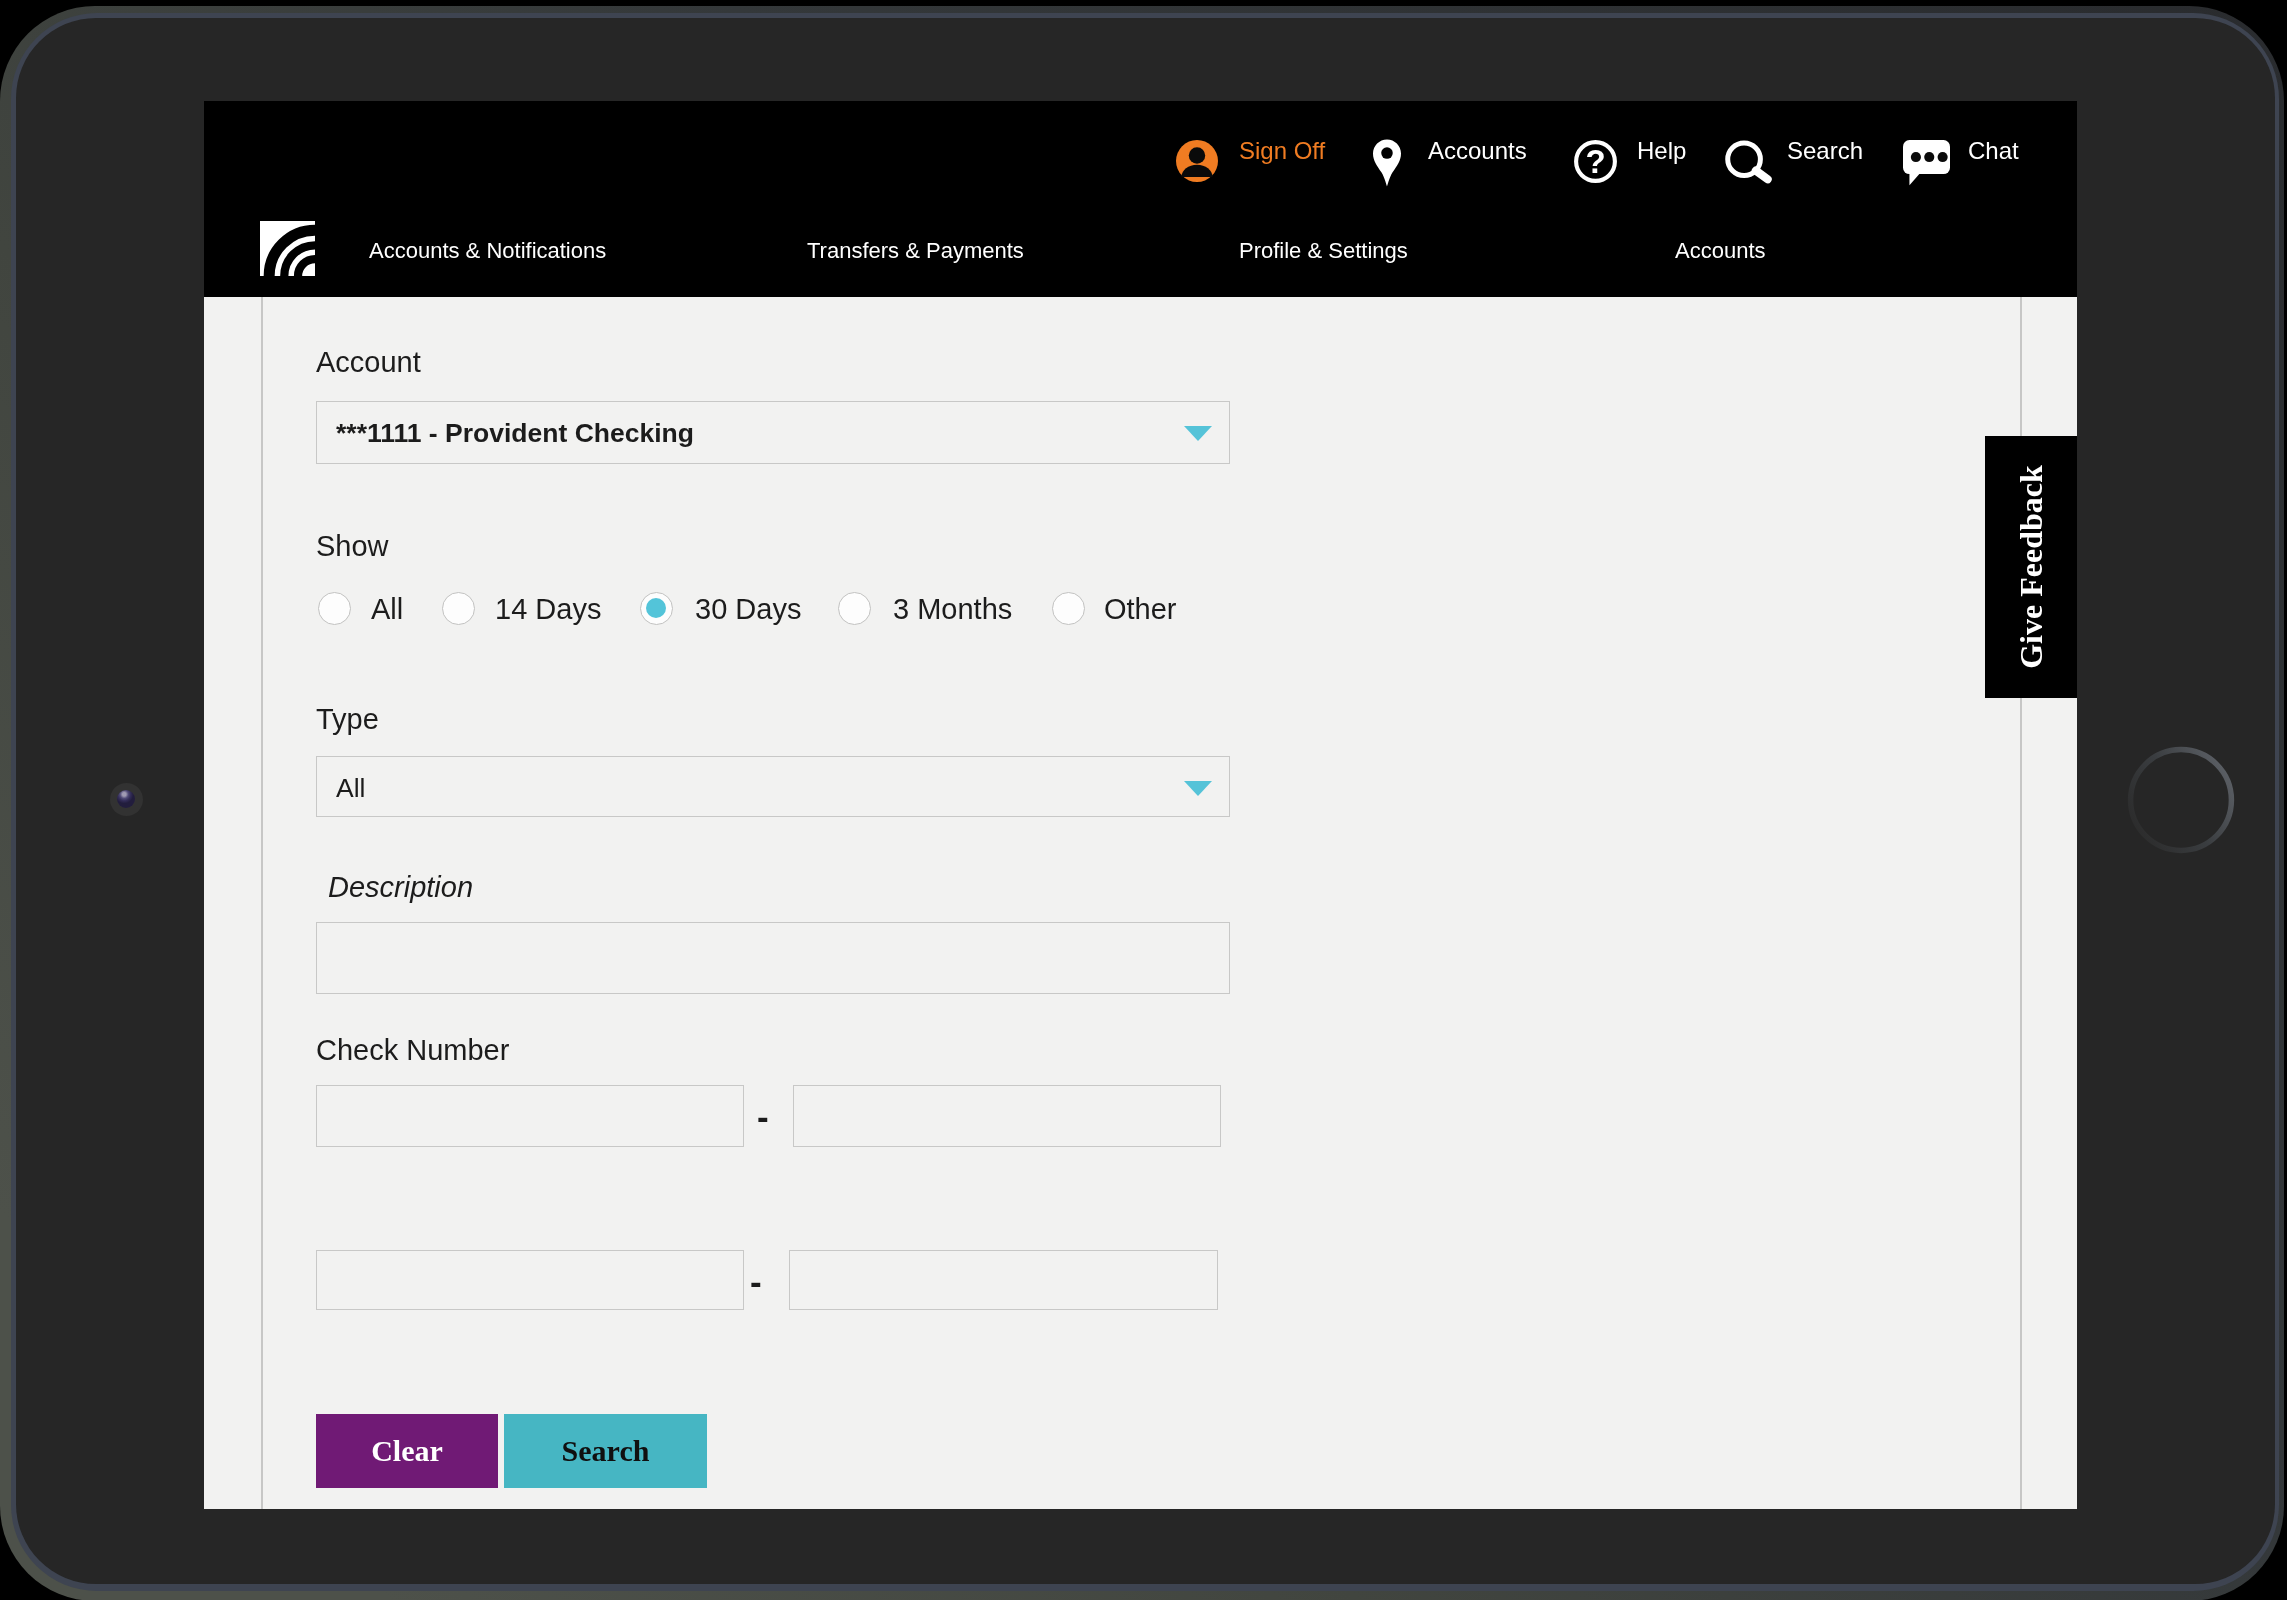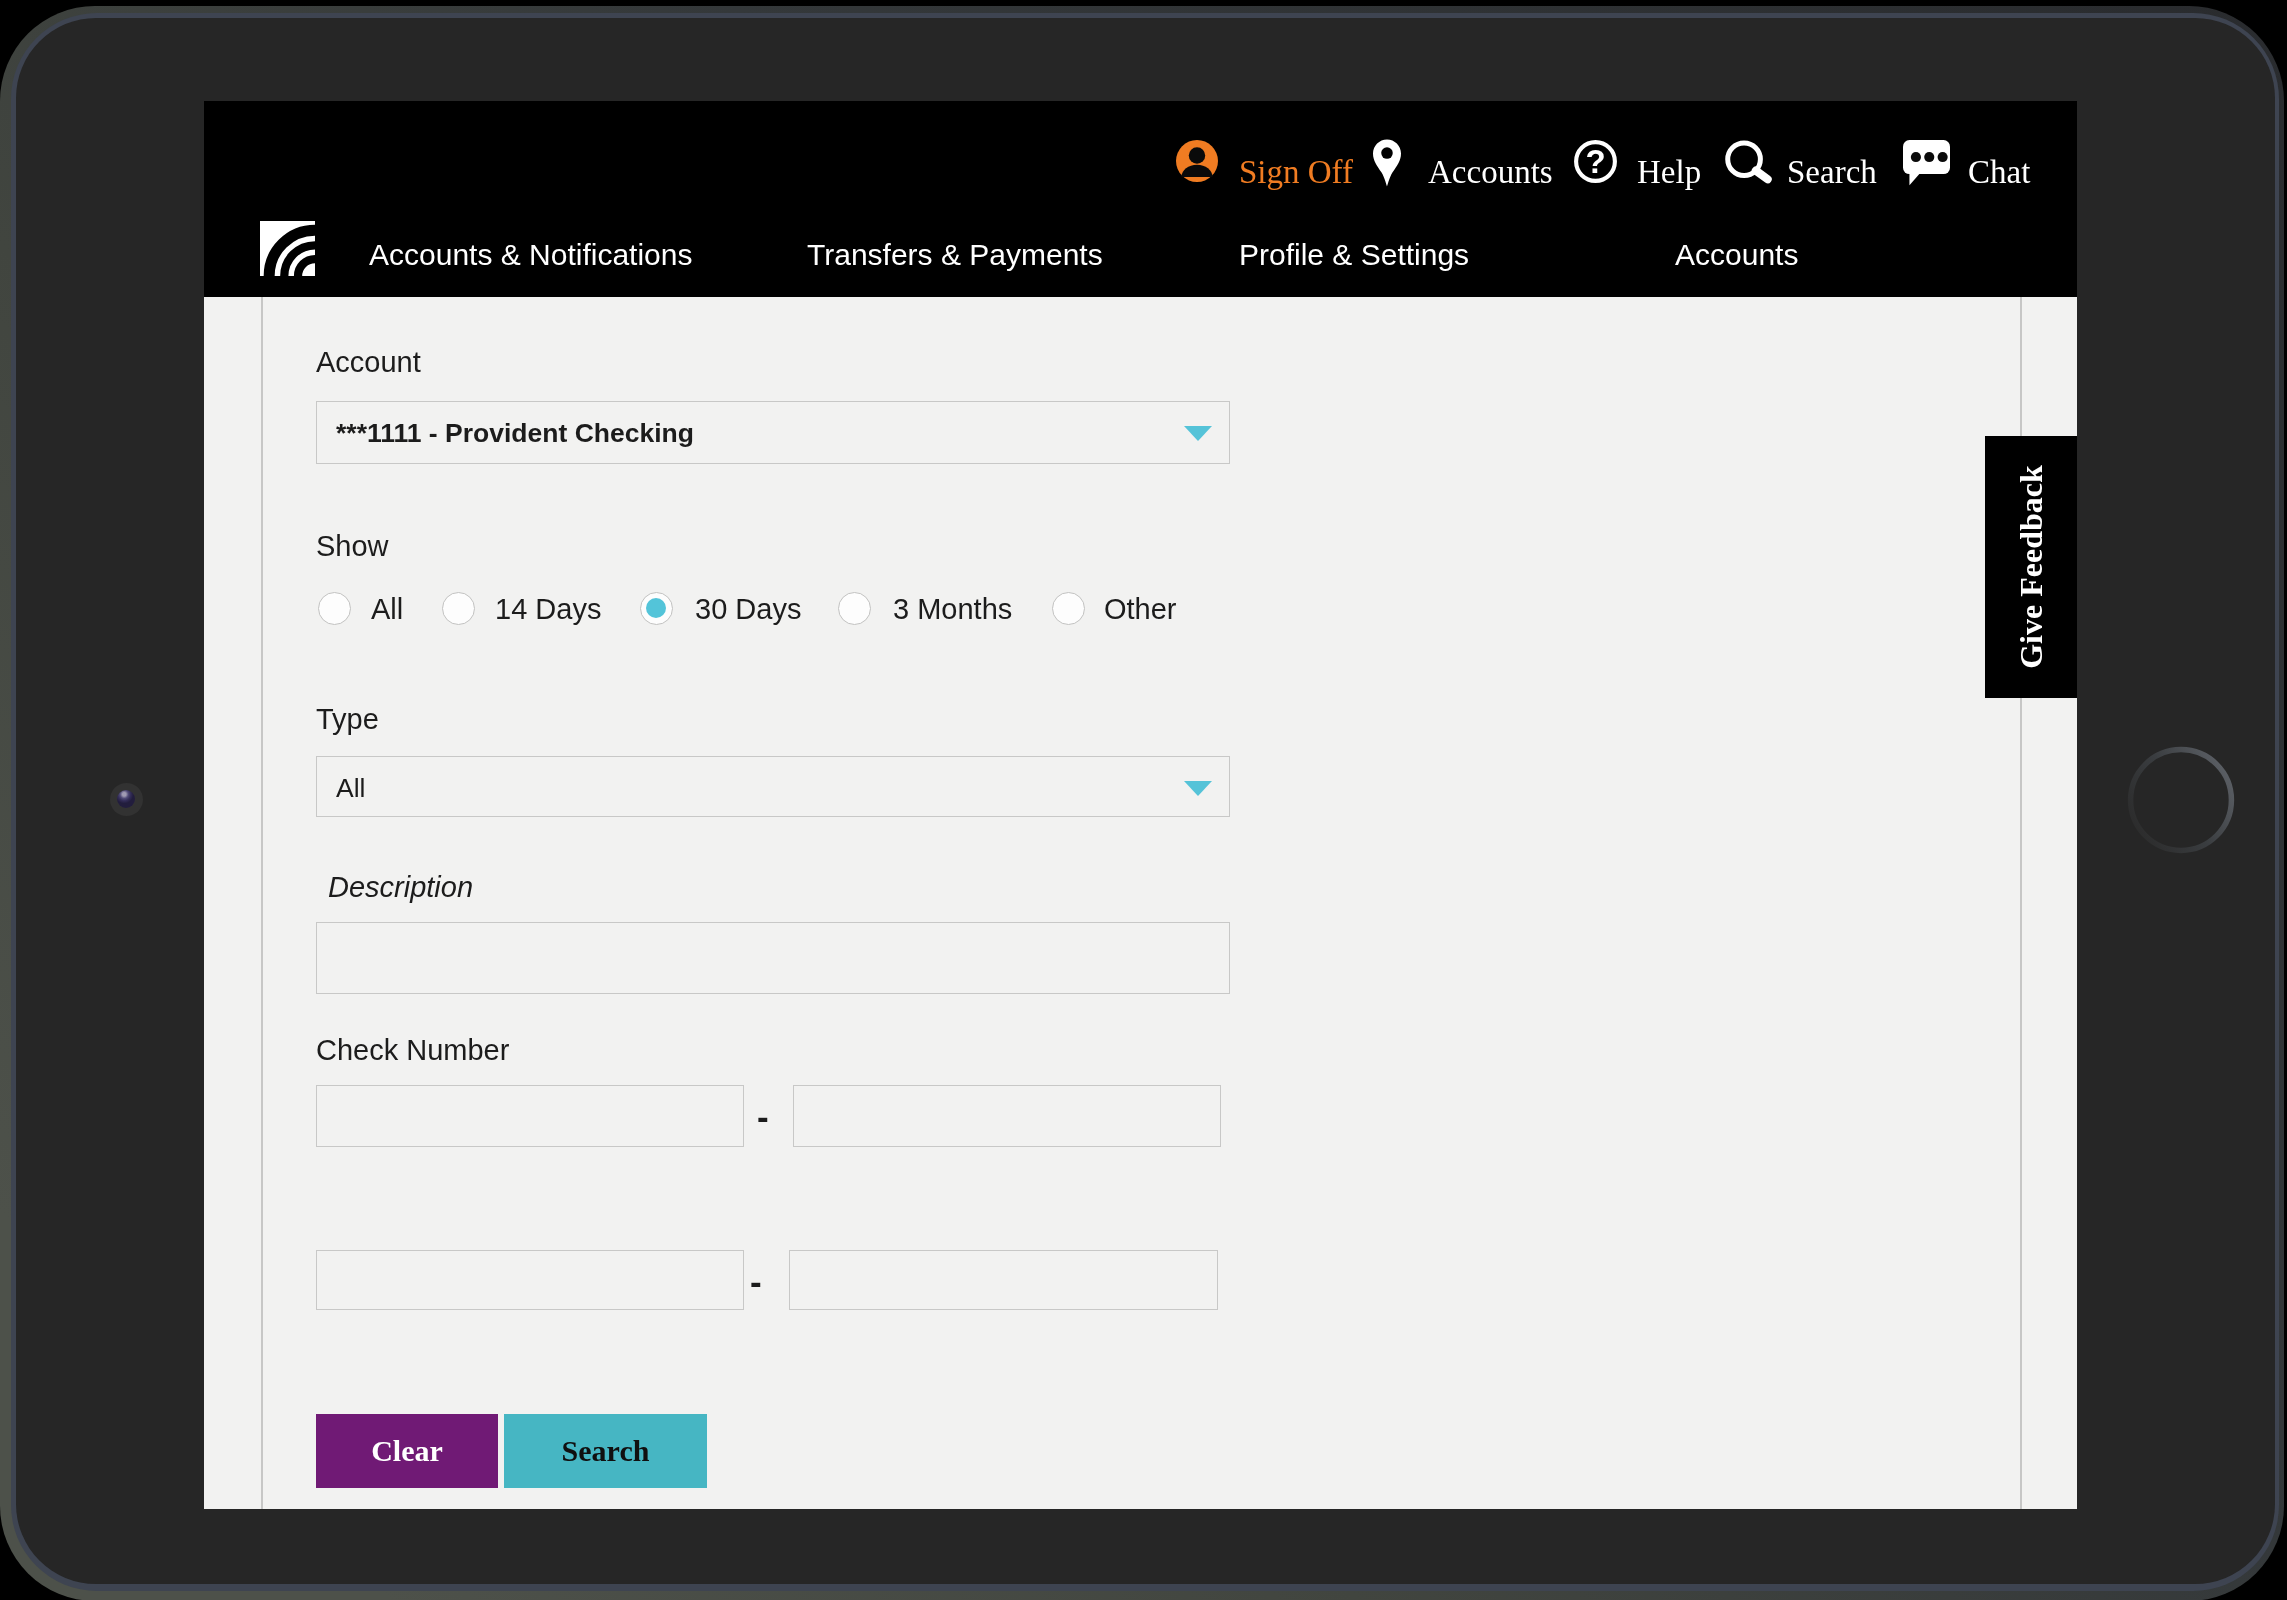--- a/index.html
+++ b/index.html
@@ -20,25 +20,25 @@
     background:#323232; }
   #lens { left:117px; top:790px; width:18.3px; height:18.3px; border-radius:50%;
     background:radial-gradient(circle at 40% 24%, #9f9ab2 0 1.8px, #514b78 4.1px, #332d58 6.4px, #221d3d 9.1px); }
 
   
   #screen { left:204px; top:101px; width:1873px; height:1408px; background:#f2f2f1; overflow:hidden; }
   #header { position:absolute; left:0; top:0; width:1873px; height:196px; background:#000; }
   .hairline { position:absolute; top:196px; width:1.8px; height:1212px; background:#c7c7c6; }
 
   
-  .t1 { position:absolute; top:53px; font-size:33px; color:#fff; white-space:nowrap;font-family:Liberation Serif, serif; }
+  .t1 { position:absolute; top:36px; font-size:24px; color:#fff; white-space:nowrap; }
   .orange { color:#f07c22; }
 
   
-  .t2 { position:absolute; top:137px; font-size:30px; color:#fff; white-space:nowrap; }
+  .t2 { position:absolute; top:137px; font-size:22px; color:#fff; white-space:nowrap; }
 
   
   .lbl { position:absolute; font-size:29px; color:#1c1c1c; white-space:nowrap; }
   .box { position:absolute; border:1.8px solid #c8c8c7; background:#f2f2f1; }
   .tri { position:absolute; width:0; height:0; border-left:14.6px solid transparent;
          border-right:14.6px solid transparent; border-top:15.5px solid #55c3d8; }
   .selval { position:absolute; font-size:26.5px; color:#1c1c1c; }
   .radio { position:absolute; width:33px; height:33px; border-radius:50%;
            border:1.8px solid #c2c2c1; background:#fdfdfd; }
   .radio.sel::after { content:""; position:absolute; left:4.6px; top:4.6px; width:20px; height:20px;

